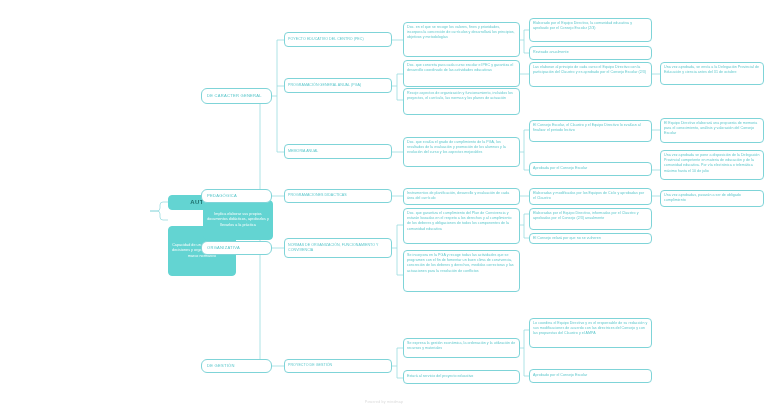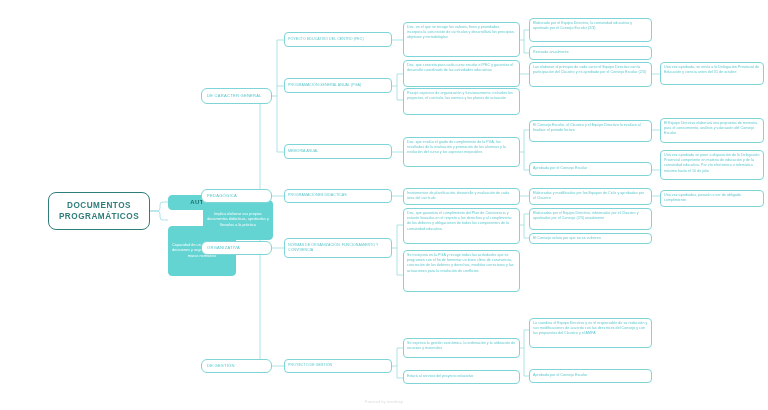--- a/index.html
+++ b/index.html
@@ -167,23 +167,20 @@
       <path d="M656 74 L660 74"></path>
       <path d="M652 130 L656 130"></path>
       <path d="M656 130 L660 130"></path>
       <path d="M652 170 L656 170"></path>
       <path d="M656 170 L660 170"></path>
       <path d="M652 196 L656 196"></path>
       <path d="M656 196 L660 196"></path>
     </g>
   </svg>
 
-  <div class="node lvl1" style="left:48px;top:192px;width:102px;height:38px;">
-    <span>DOCUMENTOS PROGRAMÁTICOS</span>
-  </div>
 
   <div class="node lvl2" style="left:168px;top:195px;width:85px;height:15px;">
     <span>AUTONOMÍA</span>
   </div>
   <div class="node note" style="left:168px;top:226px;width:68px;height:50px;">
     <span>Capacidad de un centro para tomar decisiones y organizarse dentro del marco normativo</span>
   </div>
 
   <div class="node note" style="left:203px;top:200px;width:70px;height:40px;">
     <span>Implica elaborar sus propios documentos didácticos, aprobarlos y llevarlos a la práctica</span>

